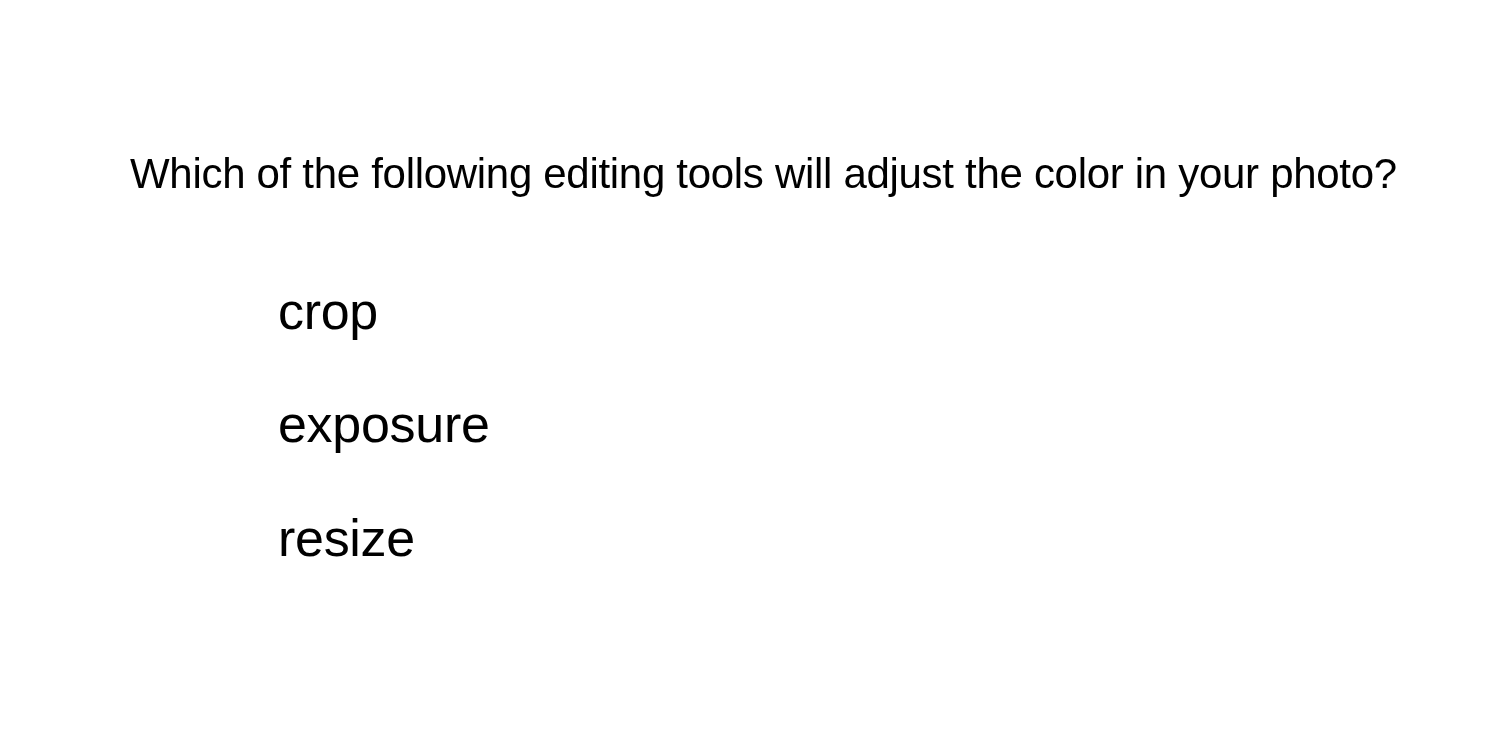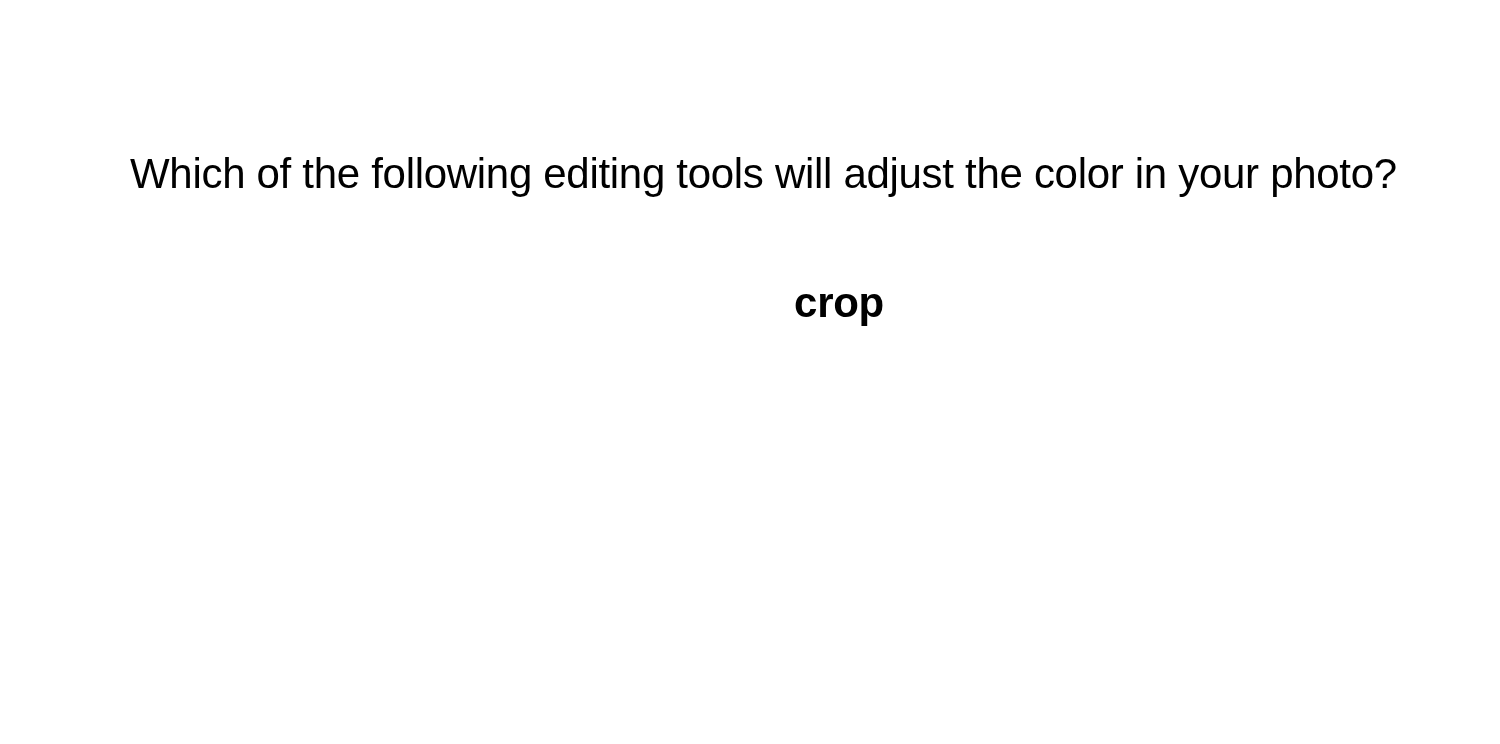--- a/index.html
+++ b/index.html
@@ -23,28 +23,29 @@
       font-size: 42px;
       line-height: 1.85;
       font-weight: 400;
       margin-bottom: 26px;
       letter-spacing: -0.3px;
     }
     .options {
       padding-left: 140px;
     }
     .option {
-      font-size: 42px;
+      font-size: 52px;
       line-height: 1.8;
-      font-weight: 700;
+      font-weight: 400;
       letter-spacing: -0.3px;
-      text-align: center;
     }
   </style>
 </head>
 <body>
 
 <div class="container">
   <div class="question">Which of the following editing tools will adjust the color in your photo?</div>
   <div class="options">
     <div class="option">crop</div>
+    <div class="option">exposure</div>
+    <div class="option">resize</div>
   </div>
 </div>
 
 </body></html>

